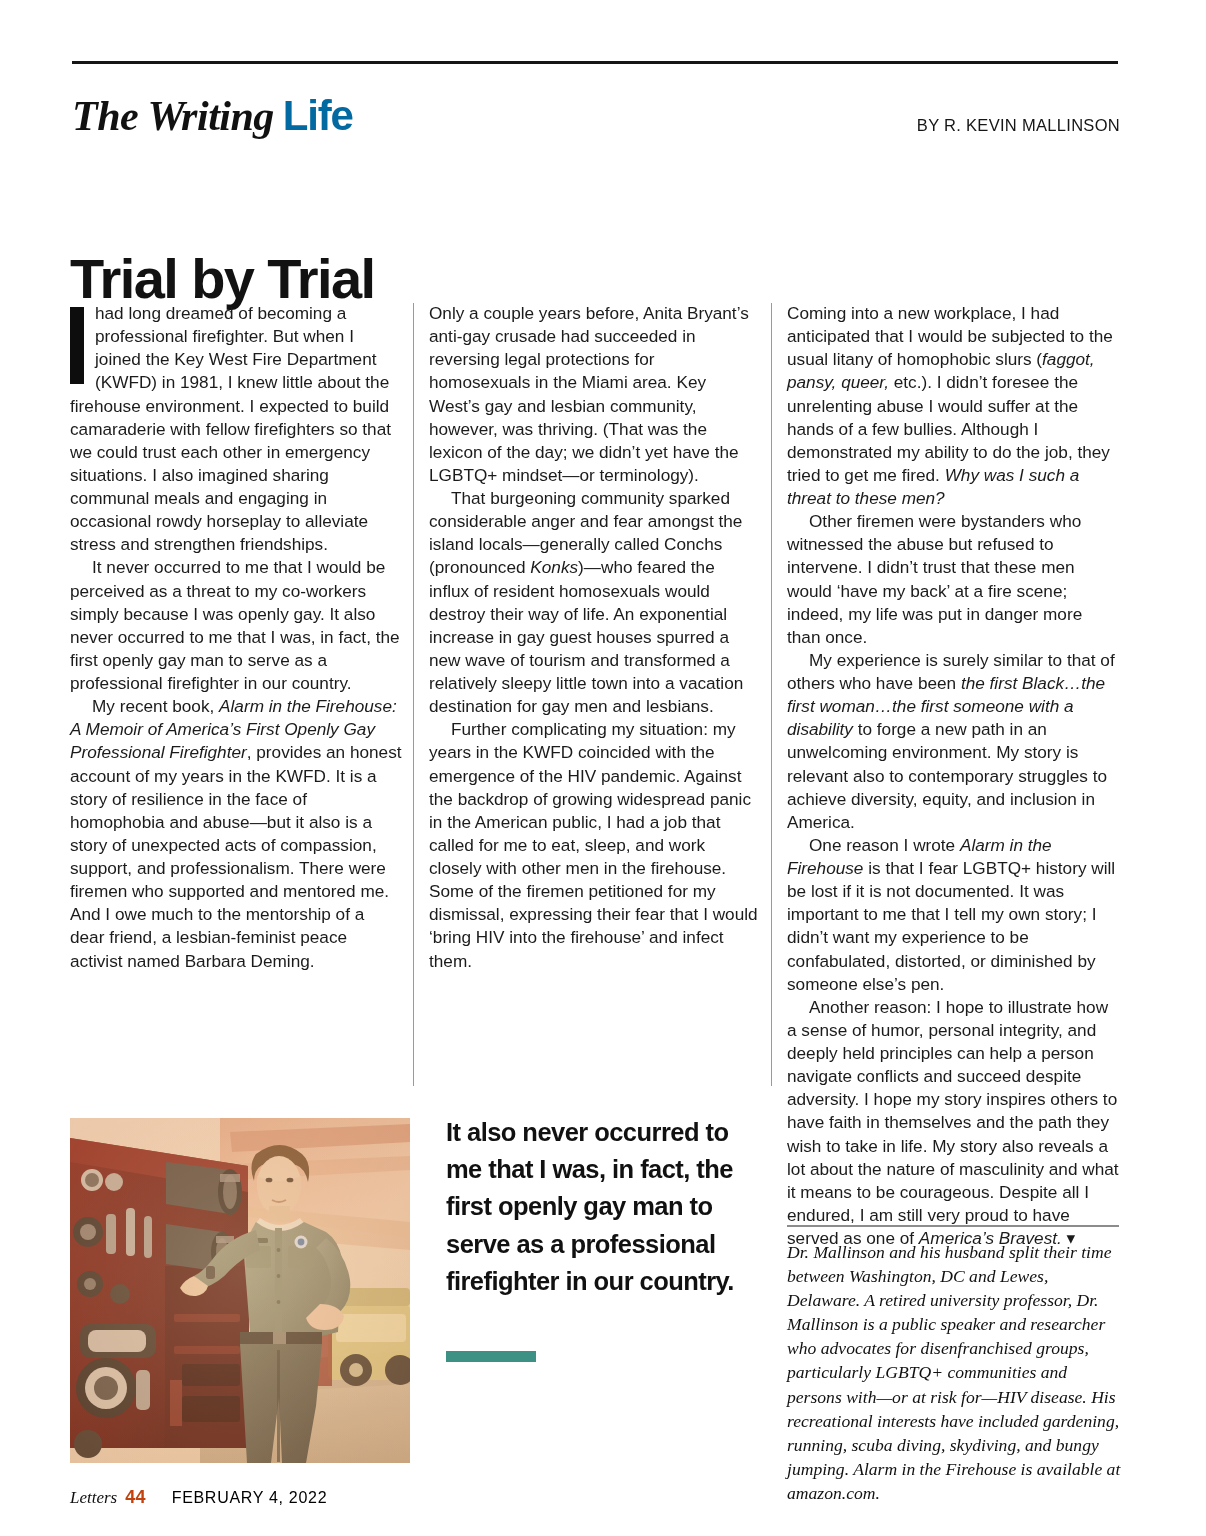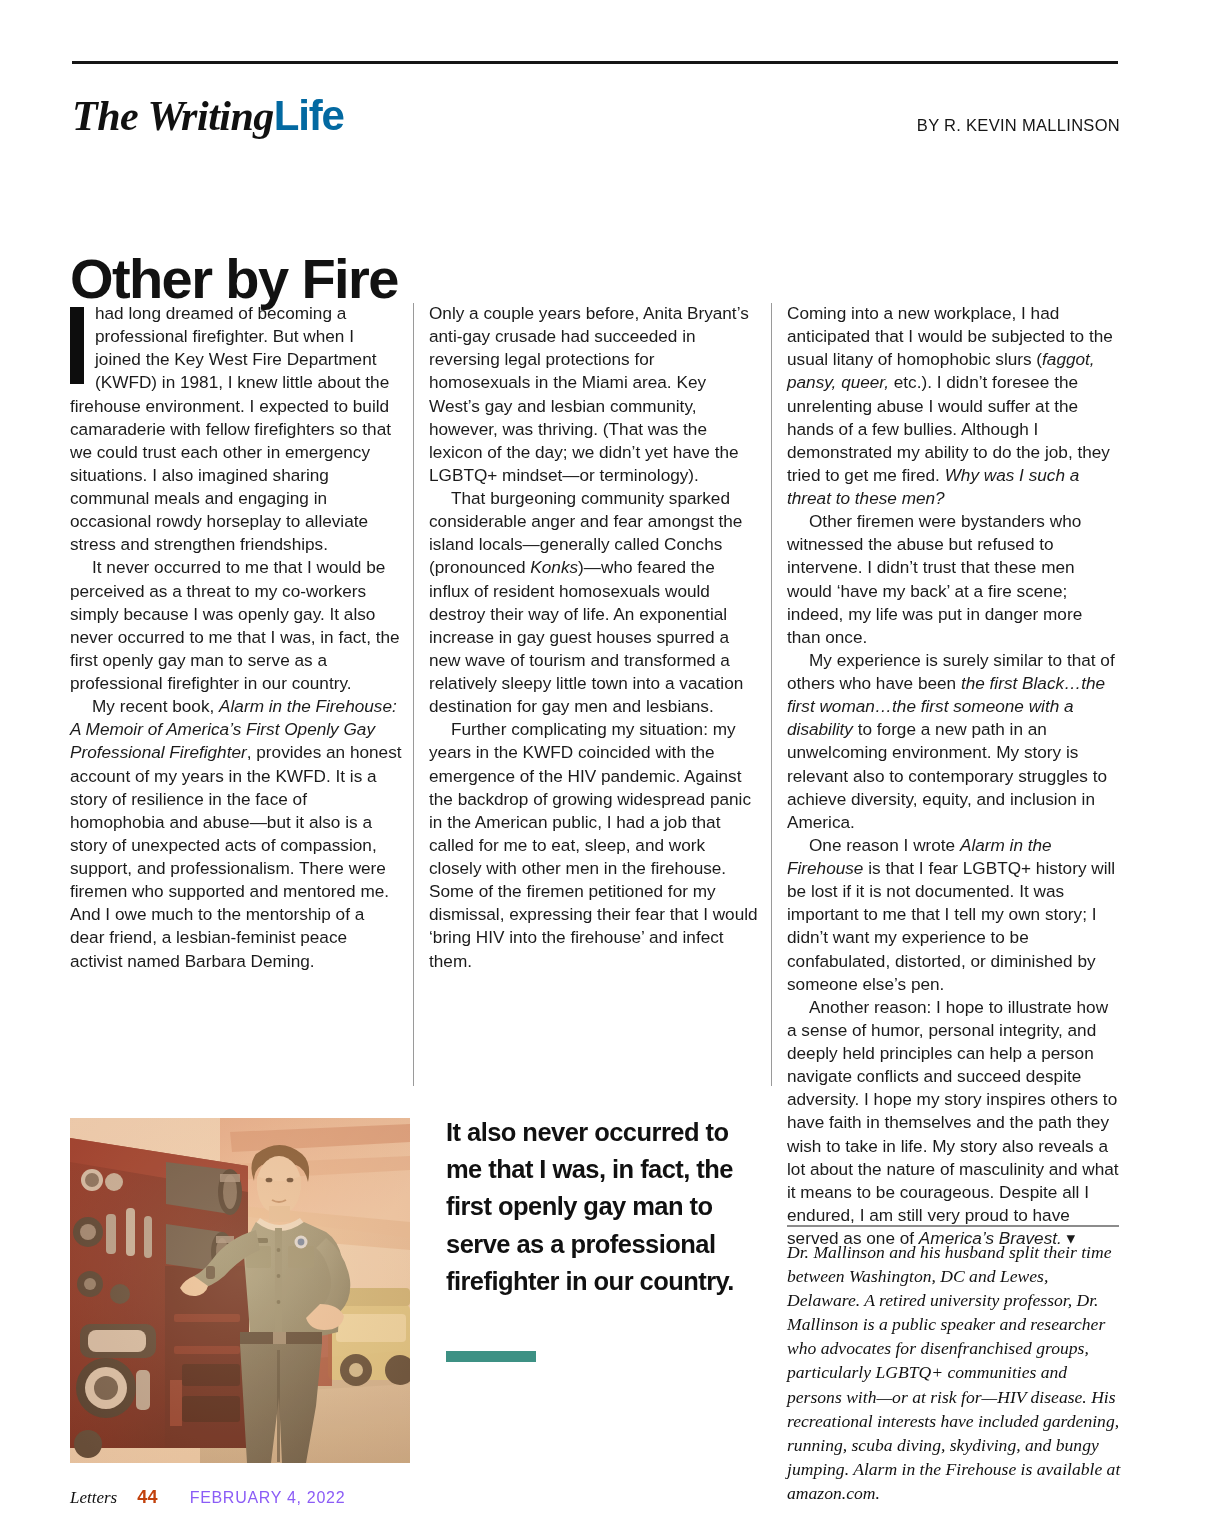--- a/index.html
+++ b/index.html
@@ -23,20 +23,21 @@
     width: 1046px; height: 3px;
     background: #161616;
   }
   .masthead {
     position: absolute;
     left: 72px; top: 92px;
     width: 600px;
     height: 58px;
     display: flex;
     align-items: baseline;
+    gap: 9px;
     white-space: nowrap;
   }
   .masthead .mh-italic {
     font-family: "Liberation Serif", serif;
     font-style: italic;
     font-weight: 700;
     font-size: 42px;
     letter-spacing: -0.5px;
     color: #111;
   }
@@ -153,57 +154,57 @@
     line-height: 1.37;
     color: #111;
   }
 
   
   .footer {
     position: absolute;
     left: 70px; top: 1487px;
     display: flex;
     align-items: baseline;
-    gap: 20px;
+    gap: 8px;
     white-space: nowrap;
   }
   .footer .f-letters {
     font-family: "Liberation Serif", serif;
     font-style: italic;
     font-size: 17px;
     color: #111;
   }
   .footer .f-page {
     font-weight: 700;
     font-size: 18px;
     color: #c2410c;
     letter-spacing: 0.2px;
   }
   .footer .f-date {
     font-size: 16px;
     letter-spacing: 0.7px;
-    color: #8b5cf6;
-    margin-left: 12px;
+    color: #000000;
+    margin-left: 18px;
   }
 </style>
 </head>
 <body>
 
 <div class="page">
 
   <div class="top-rule"></div>
 
   <div class="masthead">
     <span class="mh-italic">The Writing</span>
     <span class="mh-bold">Life</span>
   </div>
 
   <div class="byline">BY R. KEVIN MALLINSON</div>
 
-  <h1 class="headline">Other by Fire</h1>
+  <h1 class="headline">Trial by Trial</h1>
 
   <div class="col-rule" id="rule1"></div>
   <div class="col-rule" id="rule2"></div>
 
   <div class="col" id="col1">
     <p class="dropcap-wrap">
       <span class="dropcap" aria-label="I"></span><span>had long dreamed of becoming a professional firefighter. But when I joined the Key West Fire Department (KWFD) in 1981, I knew little about the firehouse environment. I expected to build camaraderie with fellow firefighters so that we could trust each other in emergency situations. I also imagined sharing communal meals and engaging in occasional rowdy horseplay to alleviate stress and strengthen friendships.</span>
     </p>
     <p><span>It never occurred to me that I would be perceived as a threat to my co-workers simply because I was openly gay. It also never occurred to me that I was, in fact, the first openly gay man to serve as a professional firefighter in our country.</span></p>
     <p><span>My recent book, <i>Alarm in the Firehouse: A Memoir of America’s First Openly Gay Professional Firefighter</i>, provides an honest account of my years in the KWFD. It is a story of resilience in the face of homophobia and abuse—but it also is a story of unexpected acts of compassion, support, and professionalism. There were firemen who supported and mentored me. And I owe much to the mentorship of a dear friend, a lesbian-feminist peace activist named Barbara Deming.</span></p>

